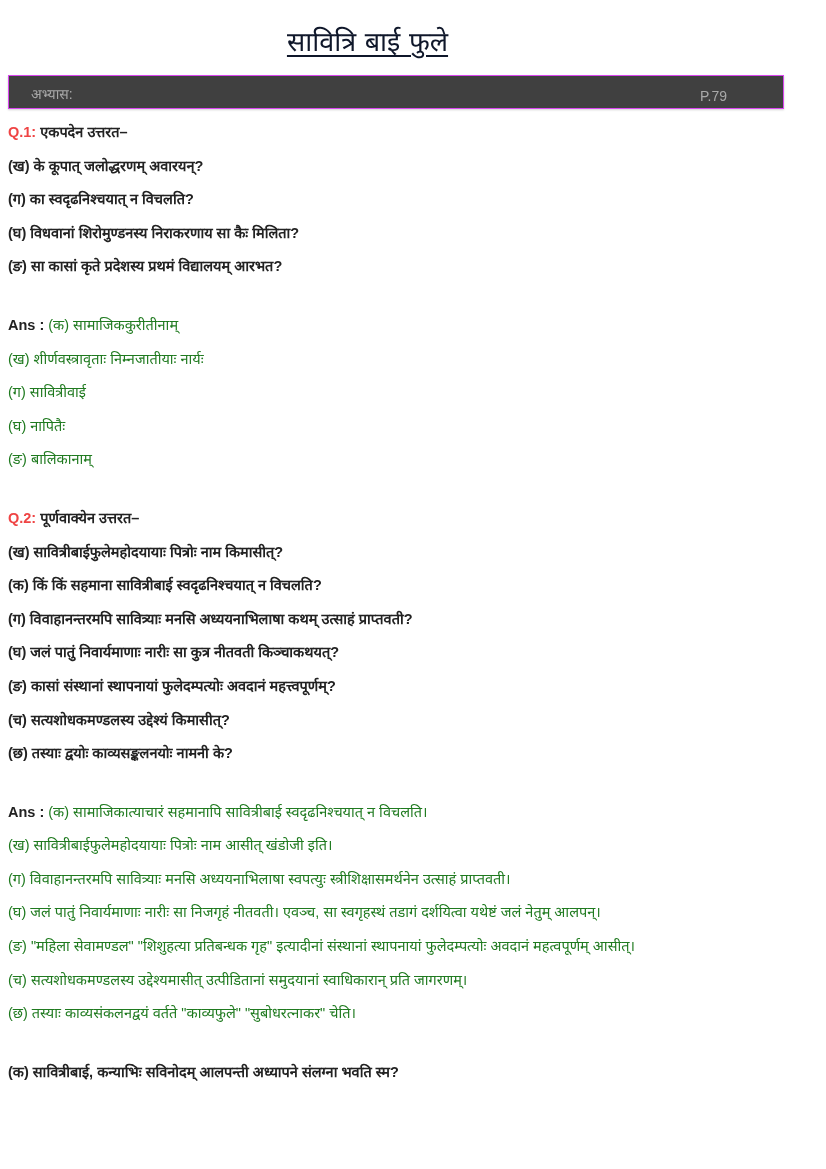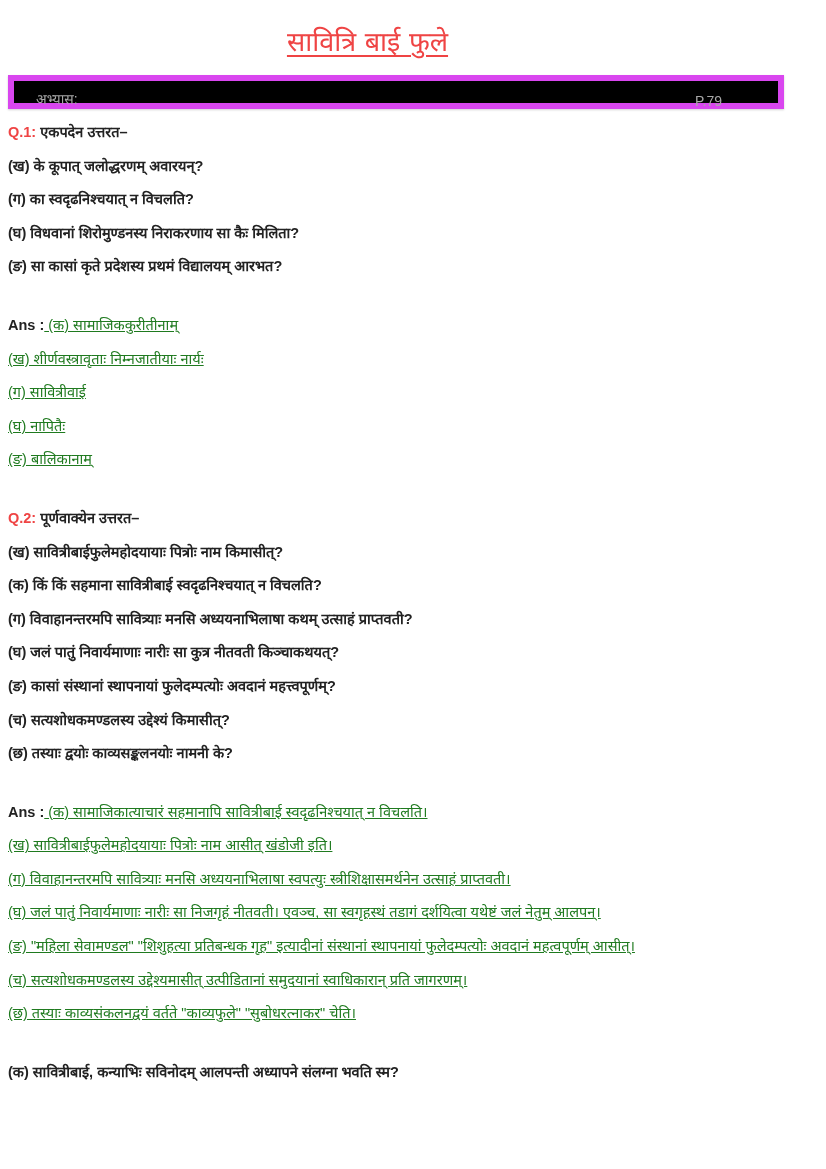--- a/index.html
+++ b/index.html
@@ -15,36 +15,36 @@
       font-family: "DejaVu Sans", "Liberation Sans", sans-serif;
       color: #222222;
     }
     .title {
       position: absolute;
       top: 22px;
       left: 0;
       width: 735px;
       text-align: center;
       font-size: 27px;
-      color: #ef4444;
+      color: #0f172a;
       line-height: 40px;
     }
     .title span {
       text-decoration: underline;
       text-decoration-thickness: 2px;
       text-underline-offset: 4px;
     }
     .header-bar {
       position: absolute;
       top: 75px;
       left: 8px;
       width: 776px;
       height: 34px;
-      background: #000000;
-      border: 6px solid #d946ef;
+      background: #404040;
+      border: 1px solid #d946ef;
       box-shadow: 0 1px 2px rgba(0,0,0,0.18);
       box-sizing: border-box;
     }
     .header-bar .left {
       position: absolute;
       left: 22px;
       top: 8px;
       font-size: 14px;
       color: #a8a8a8;
       font-family: "Liberation Sans", sans-serif;
@@ -67,21 +67,21 @@
       font-size: 14.5px;
       line-height: 33.6px;
       height: 33.6px;
       white-space: nowrap;
       font-family: "Liberation Sans", sans-serif;
     }
     .q-label {
       font-weight: bold;
       color: #ef4444;
     }
-    .green { color: #1f7a1f; text-decoration: underline; }
+    .green { color: #1f7a1f; }
     .dark { color: #222222; font-weight: bold; }
     .spacer { height: 25px; }
     .ans-label { font-weight: bold; color: #222222; }
   </style>
 </head>
 <body>
 
 <div class="title"><span>सावित्रि बाई फुले</span></div>
 
 <div class="header-bar">

